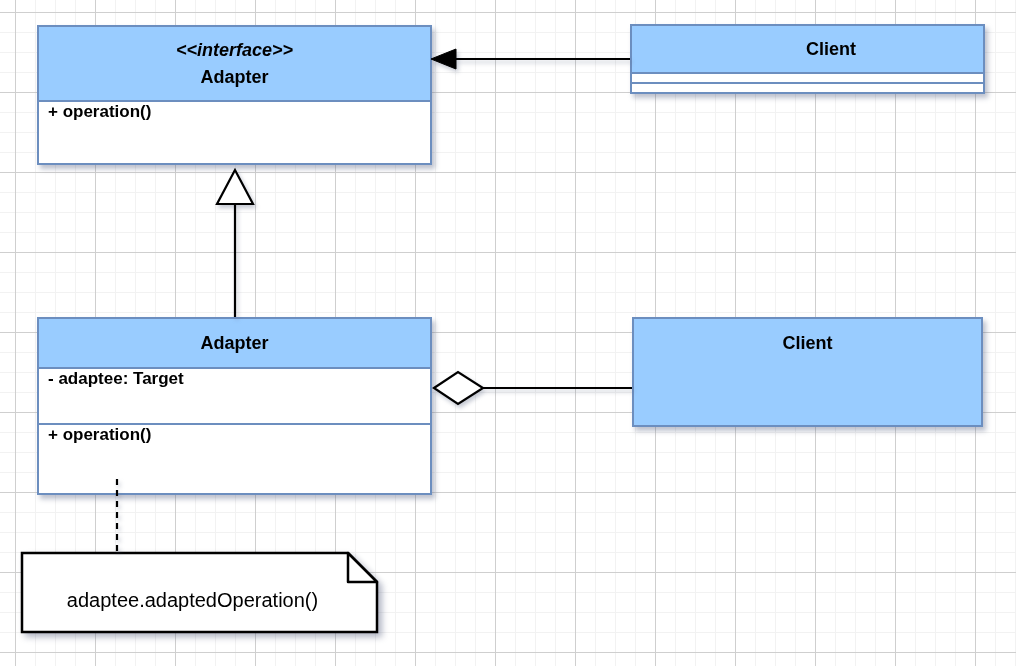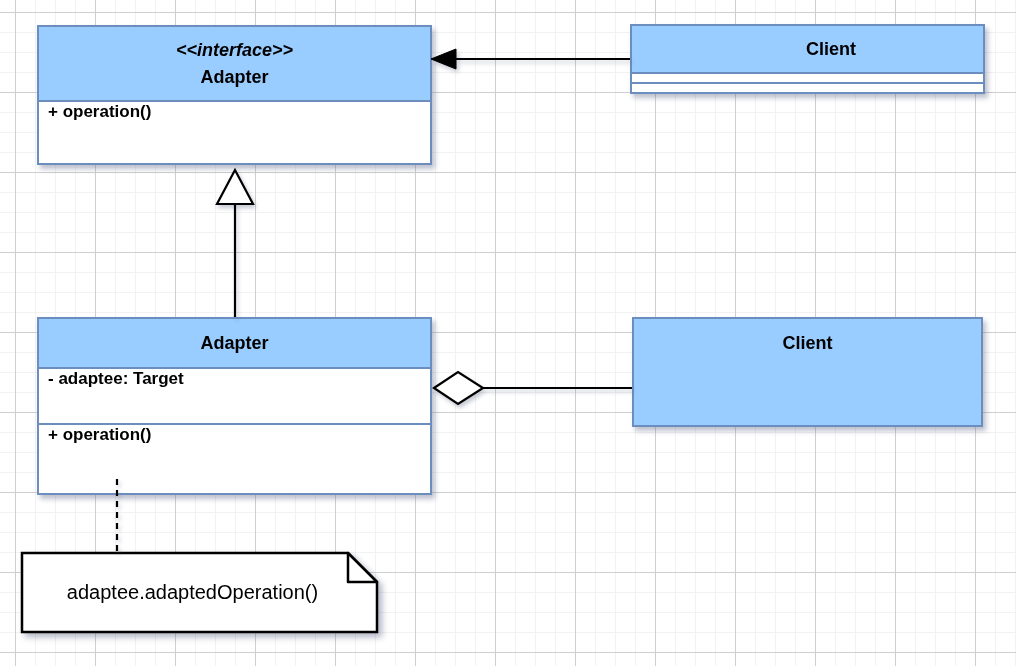--- a/index.html
+++ b/index.html
@@ -69,21 +69,21 @@
   #edges .filled{fill:#000;stroke:#000;}
 
   #note{
     position:absolute;left:20px;top:551px;width:360px;height:84px;z-index:2;
   }
   #note svg{
     position:absolute;left:0;top:0;
     filter:drop-shadow(4px 4px 3px rgba(90,100,130,0.45));
   }
   #note .note-text{
-    position:absolute;left:0;top:2px;width:357px;height:79px;
+    position:absolute;left:0;top:10px;width:357px;height:79px;
     display:flex;align-items:center;justify-content:center;
     padding-right:12px;box-sizing:border-box;
     font-size:20px;font-weight:400;color:#000;white-space:nowrap;
   }
 </style>
 </head>
 <body>
 
 <div class="canvas">
 

